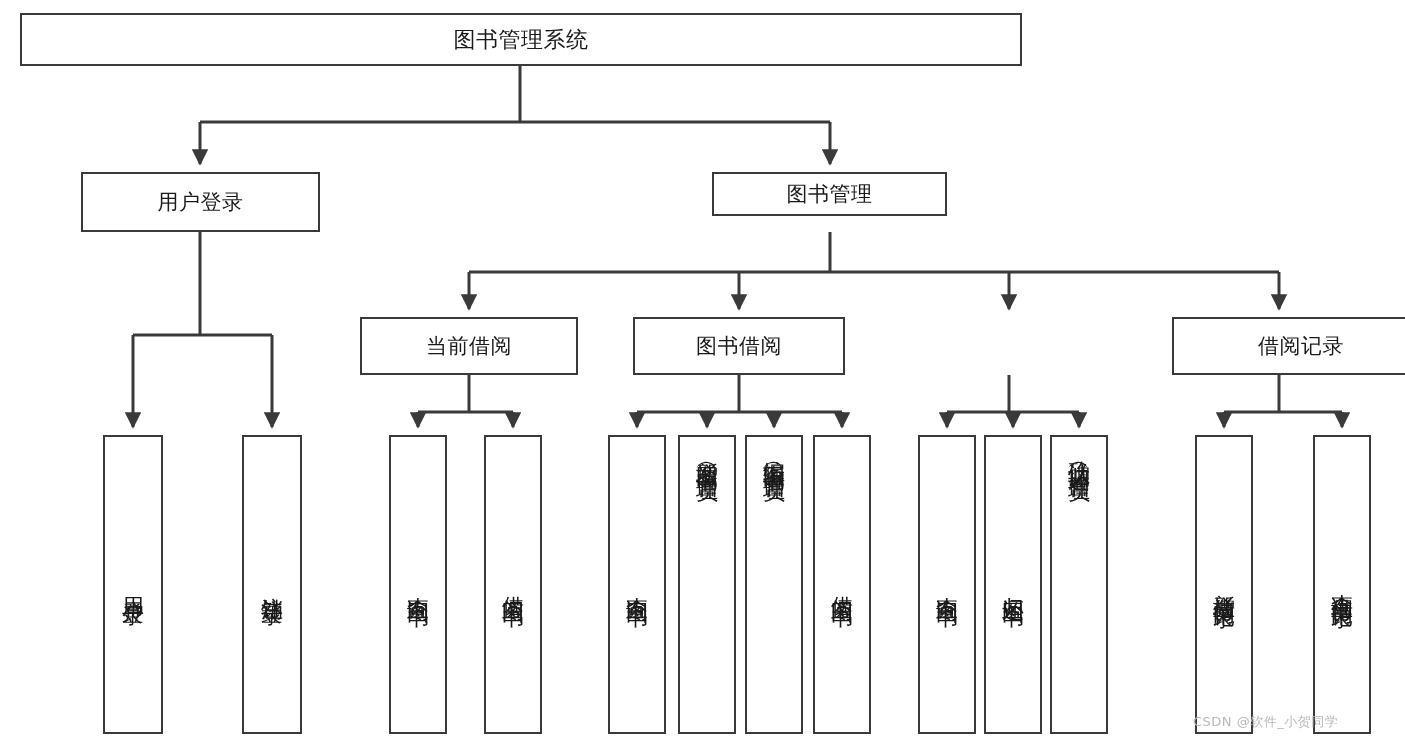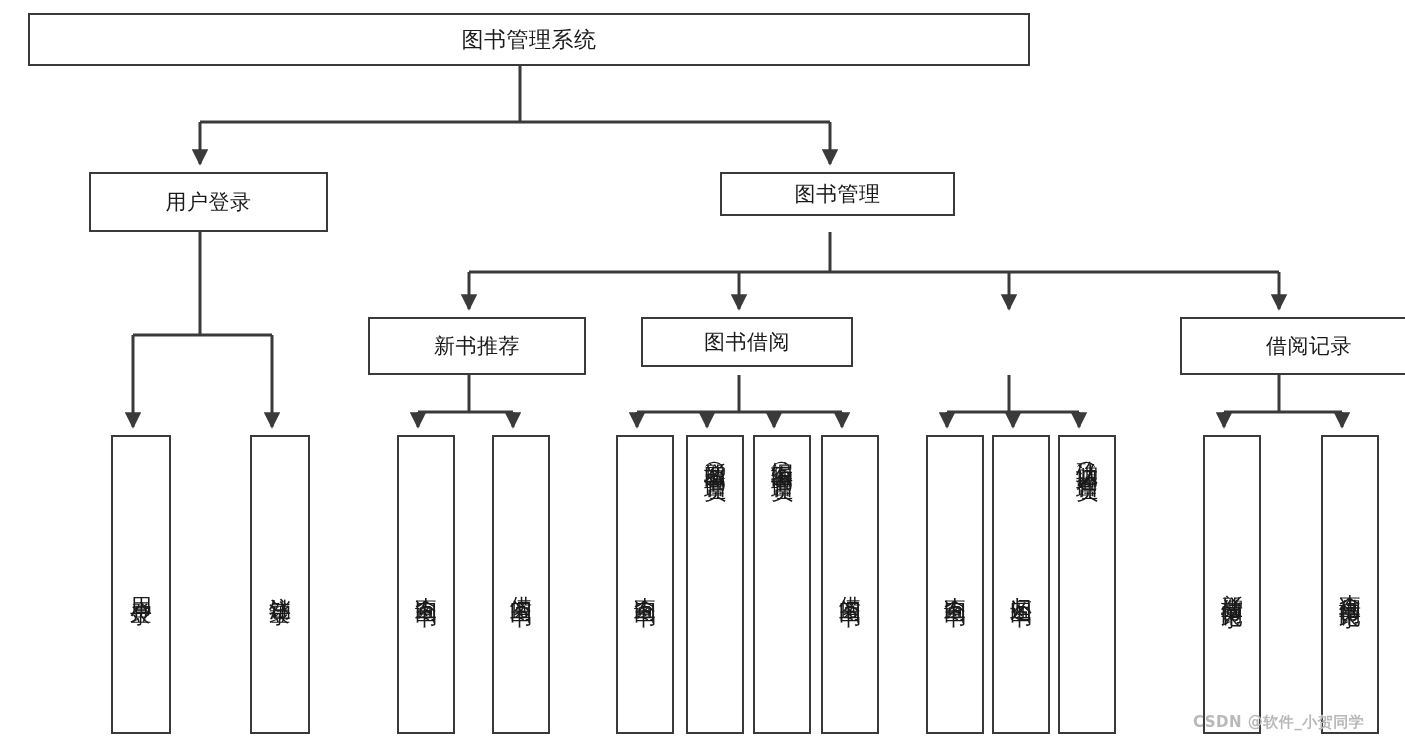--- a/index.html
+++ b/index.html
@@ -26,21 +26,20 @@
     pointer-events: none;
   }
   .node {
     position: absolute;
     box-sizing: border-box;
     border: 2.5px solid #3a3a3a;
     background: #ffffff;
     display: flex;
     align-items: center;
     justify-content: center;
-    margin-left: 8px;
   }
   .node .label {
     color: #1a1a1a;
     letter-spacing: 0.5px;
     line-height: 1.15;
     white-space: nowrap;
   }
   .node.h .label {
     font-size: 21px;
   }
@@ -58,25 +57,24 @@
     letter-spacing: 3px;
     line-height: 1;
   }
   .node.v.centered {
     align-items: center;
     padding-top: 0;
   }
   .watermark {
     position: absolute;
     color: #b9b9b9;
-    font-size: 15px;
+    font-size: 13px;
     letter-spacing: 0.5px;
     white-space: nowrap;
     user-select: none;
-    font-weight: bold;
   }
 </style>
 </head>
 <body>
 
 <div id="canvas">
 
   <svg id="wires" viewBox="0 0 1405 747" xmlns="http://www.w3.org/2000/svg">
     <defs>
       <marker id="arrow" viewBox="0 0 10 10" refX="9" refY="5" markerWidth="5.5" markerHeight="5.5" orient="auto-start-reverse">
@@ -133,23 +131,23 @@
   </div>
 
   <div class="node h" id="n-l1-0" style="left: 81px; top: 172px; width: 239px; height: 60px;">
     <span class="label">用户登录</span>
   </div>
   <div class="node h" id="n-l1-1" style="left: 712px; top: 172px; width: 235px; height: 44px;">
     <span class="label">图书管理</span>
   </div>
 
   <div class="node h" id="n-l2-0" style="left: 360px; top: 317px; width: 218px; height: 58px;">
-    <span class="label">新书推荐</span>
+    <span class="label">当前借阅</span>
   </div>
-  <div class="node h" id="n-l2-1" style="left: 633px; top: 317px; width: 212px; height: 50px;">
+  <div class="node h" id="n-l2-1" style="left: 633px; top: 317px; width: 212px; height: 58px;">
     <span class="label">图书借阅</span>
   </div>
   <div class="node h" id="n-l2-3" style="left: 1172px; top: 317px; width: 258px; height: 58px;">
     <span class="label">借阅记录</span>
   </div>
 
   <div class="node v centered" id="n-lf-0" style="left: 103px; top: 435px; width: 60px; height: 299px;">
     <span class="label">用户登录</span>
   </div>
   <div class="node v centered" id="n-lf-1" style="left: 242px; top: 435px; width: 60px; height: 299px;">

